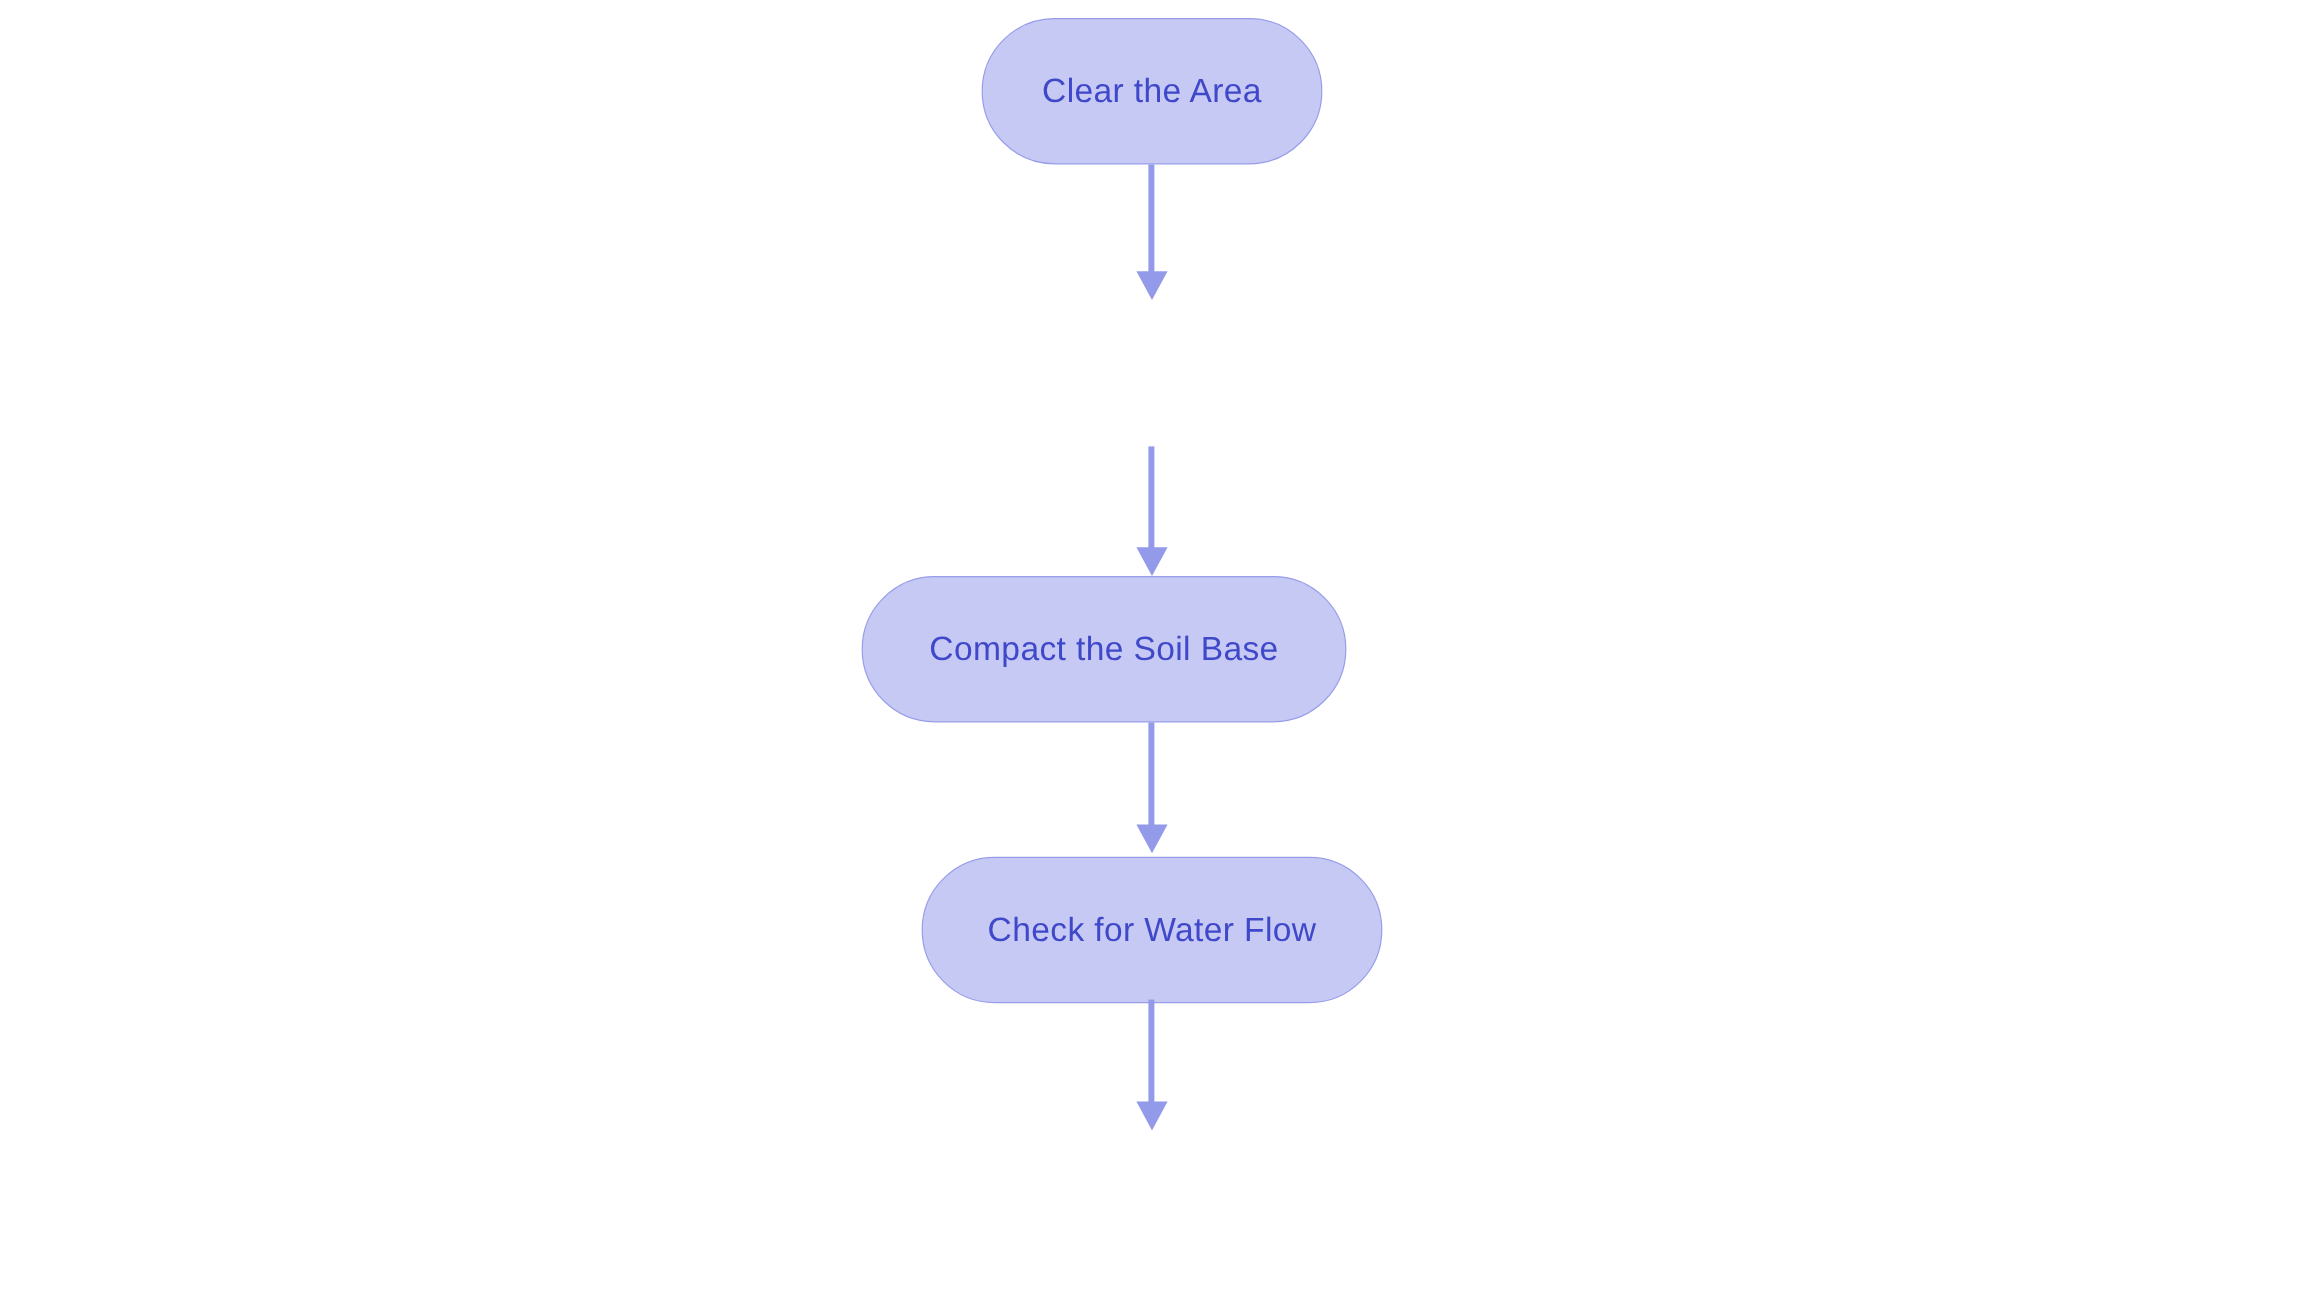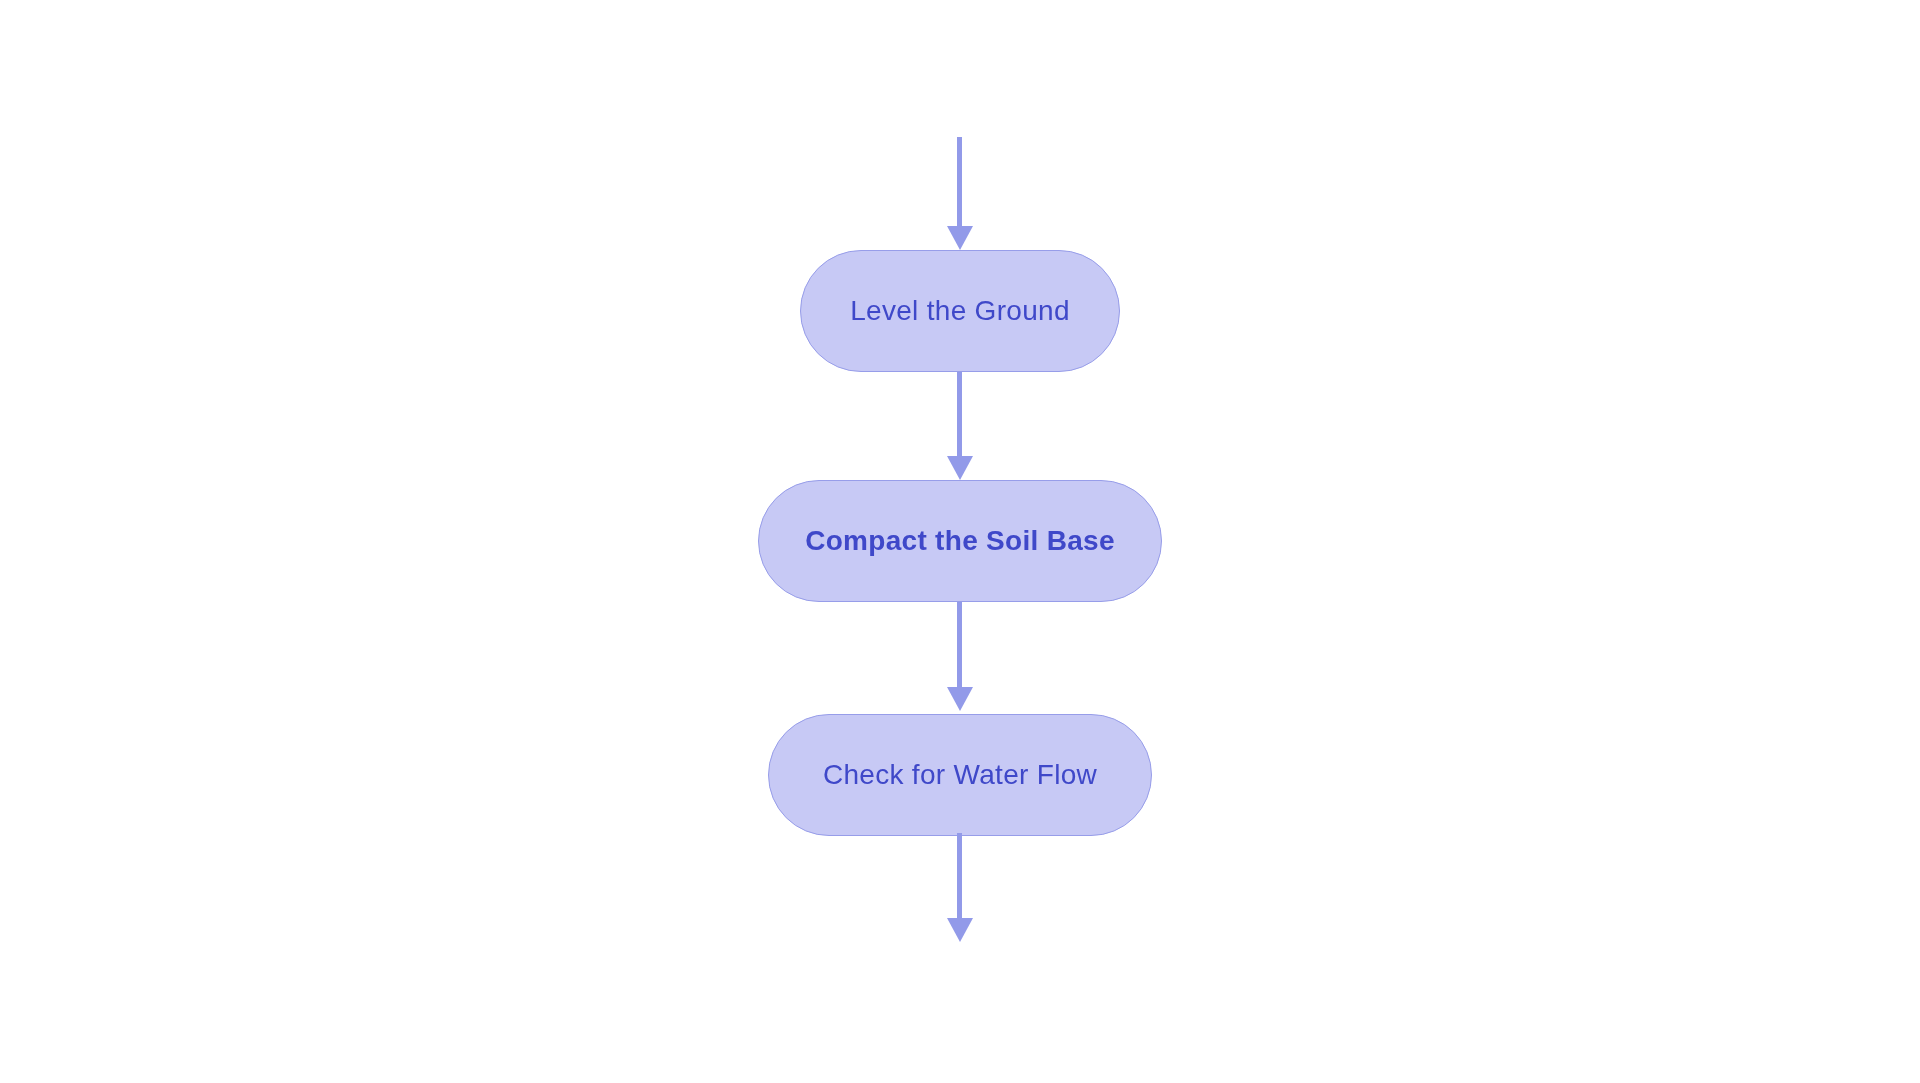--- a/index.html
+++ b/index.html
@@ -30,21 +30,21 @@
     display: flex;
     align-items: center;
     justify-content: center;
     font-size: 28px;
     letter-spacing: 0.3px;
     color: var(--text_color);
     white-space: nowrap;
   }
   .node-1 { left: 818px; top: 15px;  width: 284px; }
   .node-2 { left: 800px; top: 250px; width: 320px; }
-  .node-3 { left: 758px; top: 480px; width: 404px; font-weight: bold; }
+  .node-3 { left: 718px; top: 480px; width: 404px; }
   .node-4 { left: 768px; top: 686px; width: 384px; margin-top: 28px; }
   .node-5 { left: 801px; top: 942px; width: 318px; }
 
   .edge-line {
     position: absolute;
     left: 957px;
     width: 5px;
     background: var(--arrow_color);
   }
   .edge-head {
@@ -62,27 +62,27 @@
   .line-3 { top: 602px; height: 87px; }
   .head-3 { top: 687px; }
   .line-4 { top: 833px; height: 87px; }
   .head-4 { top: 918px; }
 </style>
 </head>
 <body>
 
 <div class="canvas">
 
+  <div class="node node-1">
+    <span>Clear the Area</span>
+  </div>
 
   <div class="edge-line line-1"></div>
   <div class="edge-head head-1"></div>
 
-  <div class="node node-2">
-    <span>Level the Ground</span>
-  </div>
 
   <div class="edge-line line-2"></div>
   <div class="edge-head head-2"></div>
 
   <div class="node node-3">
     <span>Compact the Soil Base</span>
   </div>
 
   <div class="edge-line line-3"></div>
   <div class="edge-head head-3"></div>

